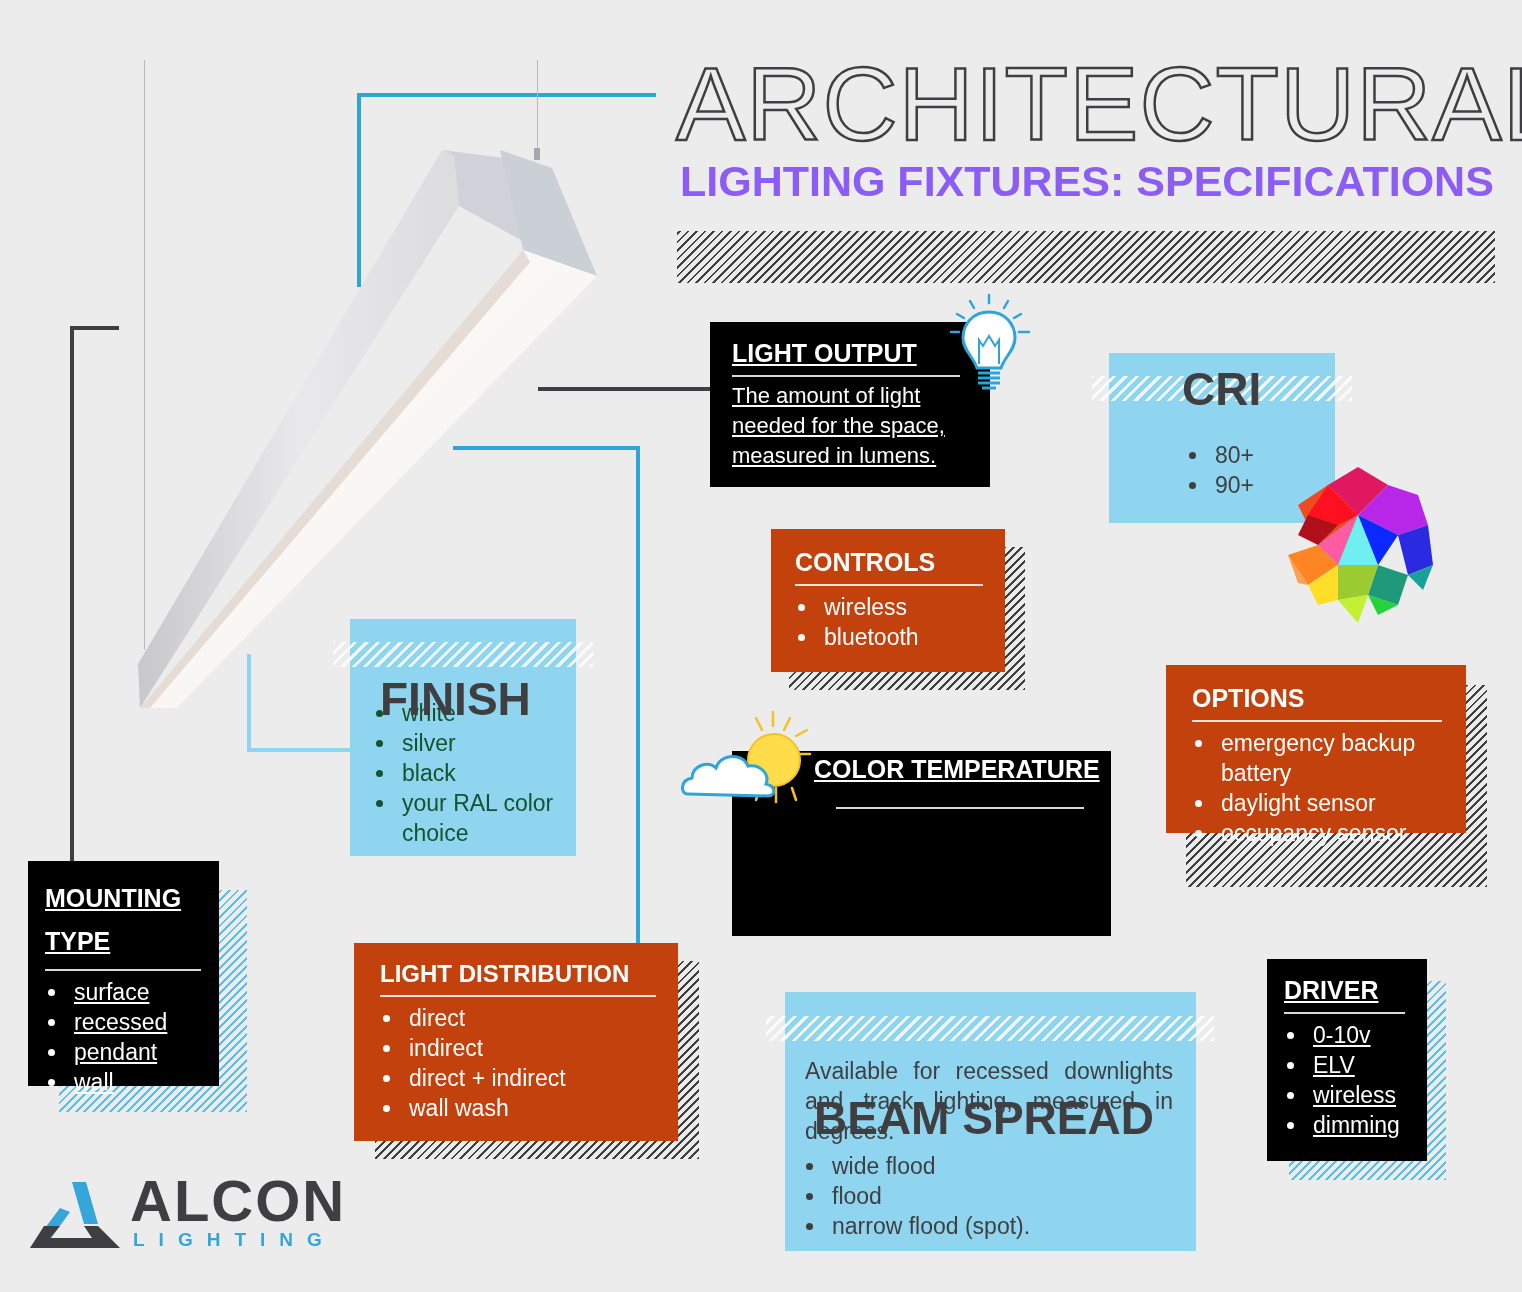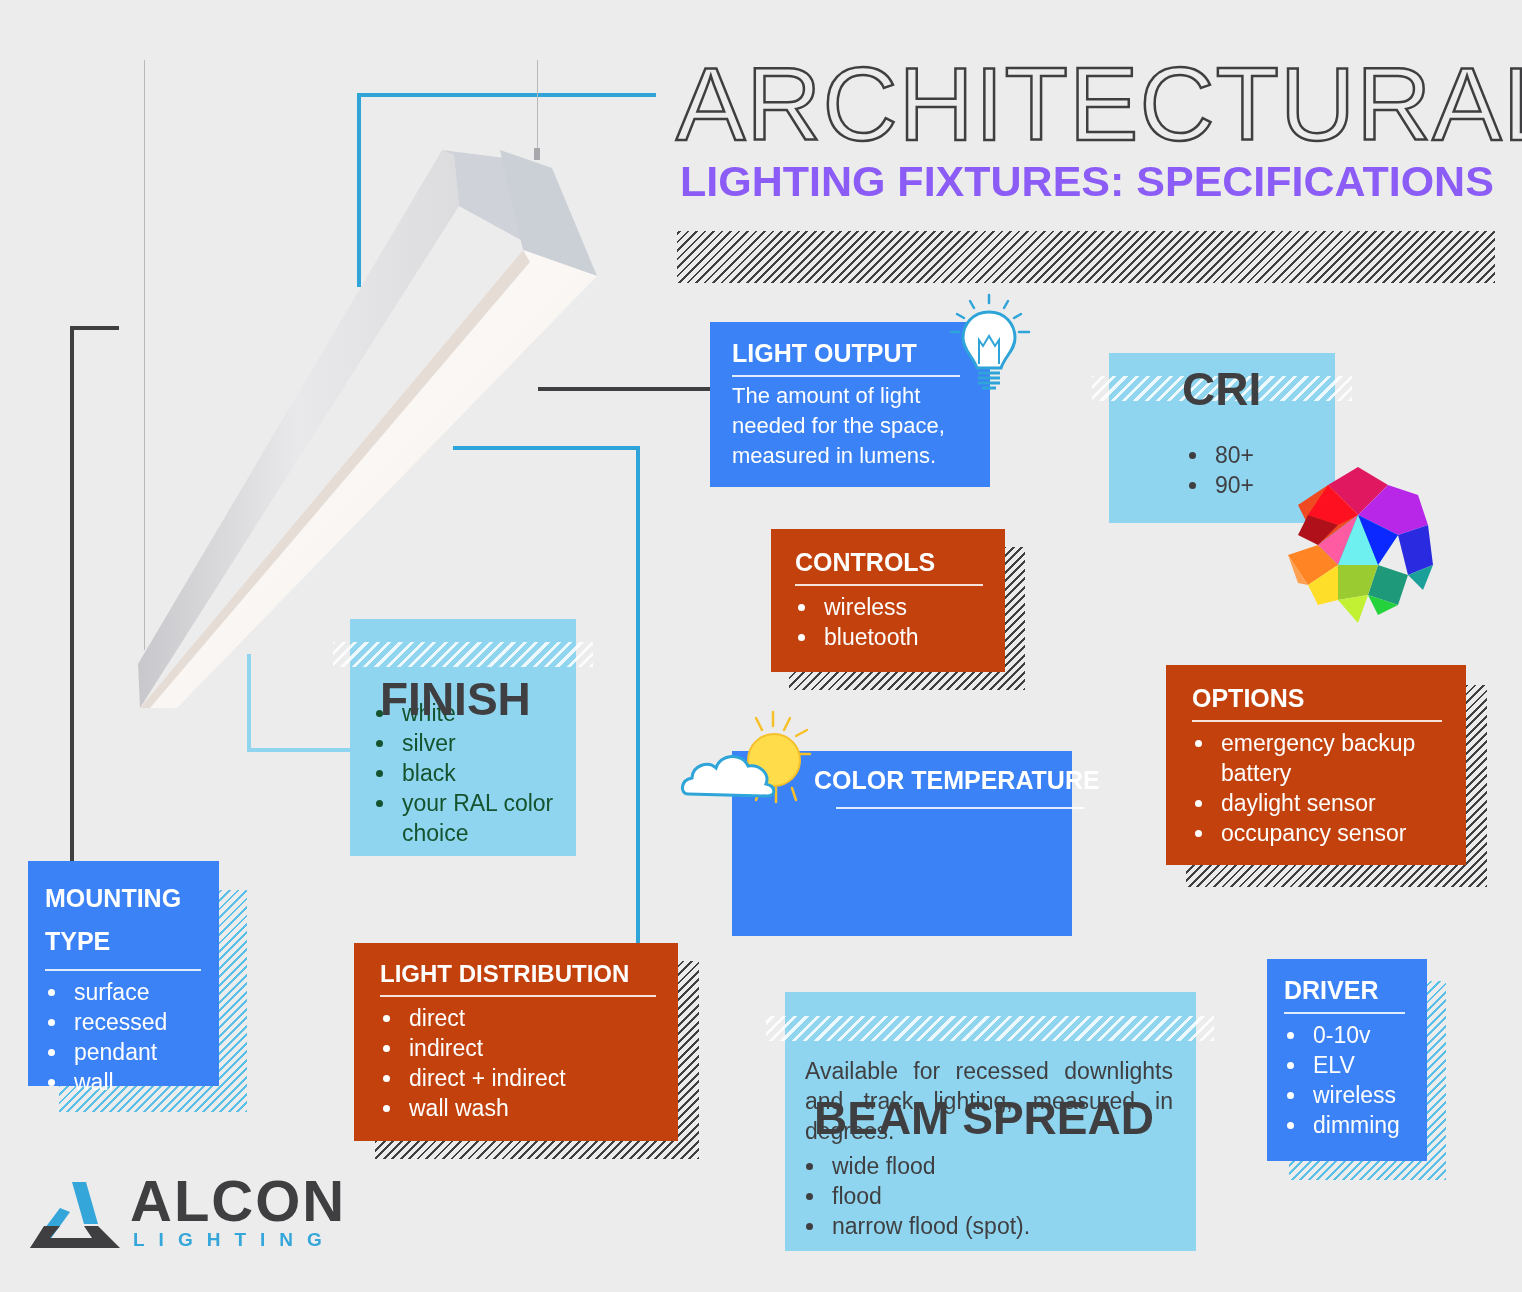--- a/index.html
+++ b/index.html
@@ -45,21 +45,21 @@
     font-family: "Liberation Sans", sans-serif;
     font-size: 43px;
     font-weight: 700;
     color: #8b5cf6;
     line-height: 1;
     white-space: nowrap;
   }
 
   
   .box { position: absolute; }
-  .box.dark { background: #3b82f6; color: #ffffff; }
+  .box.dark { background: #000000; color: #ffffff; text-decoration: underline; }
   .box.blue { background: #c2410c; color: #ffffff; }
   .box.lightblue { background: #8fd5f0; color: #3f3f41; }
 
   .box-title {
     font-family: "Liberation Sans", sans-serif;
     font-weight: 700;
     font-size: 25px;
     line-height: 1.25;
     padding-bottom: 6px;
     border-bottom: 2px solid rgba(255,255,255,0.85);
@@ -226,41 +226,41 @@
 <div class="box lightblue" style="left:350px;top:619px;width:226px;height:237px;"></div>
 <div class="abs hatch-white" style="left:333px;top:642px;width:260px;height:25px;"></div>
 <div class="abs big-title" style="left:380px;top:630px;font-size:46px;">FINISH</div>
 <ul class="abs box-list" style="left:373px;top:686px;width:200px;color:#14532d;margin-top:12px;">
   <li>white</li>
   <li>silver</li>
   <li>black</li>
   <li>your RAL color choice</li>
 </ul>
 
-<div class="box dark" style="left:732px;top:751px;width:340px;height:185px;padding:14px 22px 0 26px;">
+<div class="box dark" style="left:732px;top:751px;width:379px;height:185px;padding:3px 22px 0 26px;">
   <div class="box-title" style="padding-left:56px;border-bottom:none;">COLOR TEMPERATURE</div>
   <div class="abs" style="left:104px;top:56px;width:248px;height:2px;background:rgba(255,255,255,0.85);"></div>
 </div>
 <svg class="abs" style="left:676px;top:708px;" width="150" height="100" viewBox="0 0 150 100">
   <g stroke="#f6c02a" stroke-width="2.5" stroke-linecap="round">
     <line x1="97" y1="4" x2="97" y2="18"></line>
     <line x1="80" y1="10" x2="86" y2="22"></line>
     <line x1="114" y1="10" x2="108" y2="22"></line>
     <line x1="120" y1="28" x2="131" y2="22"></line>
     <line x1="124" y1="46" x2="134" y2="46"></line>
     <line x1="100" y1="80" x2="100" y2="94"></line>
     <line x1="84" y1="80" x2="80" y2="92"></line>
     <line x1="116" y1="80" x2="120" y2="92"></line>
   </g>
   <circle cx="98" cy="52" r="26" fill="#fedc4a" stroke="#f6c02a" stroke-width="2"></circle>
   <path d="M12 86 C4 86 4 72 16 70 C16 58 32 52 40 60 C44 46 66 44 72 58 C84 56 94 66 90 76 C100 78 100 88 92 88 Z" fill="#ffffff" stroke="#2fa4d8" stroke-width="3"></path>
 </svg>
 
 <div class="abs hatch-dark" style="left:1186px;top:685px;width:301px;height:202px;"></div>
-<div class="box blue" style="left:1166px;top:665px;width:300px;height:200px;padding:18px 24px 4px 26px;">
+<div class="box blue" style="left:1166px;top:665px;width:300px;height:168px;padding:18px 24px 4px 26px;">
   <div class="box-title" style="width:250px;">OPTIONS</div>
   <ul class="box-list" style="line-height:30px;">
     <li>emergency backup battery</li>
     <li>daylight sensor</li>
     <li>occupancy sensor</li>
   </ul>
 </div>
 
 <div class="abs hatch-blue" style="left:59px;top:890px;width:188px;height:222px;"></div>
 <div class="box dark" style="left:28px;top:861px;width:191px;height:225px;padding:16px 18px 0 17px;">

